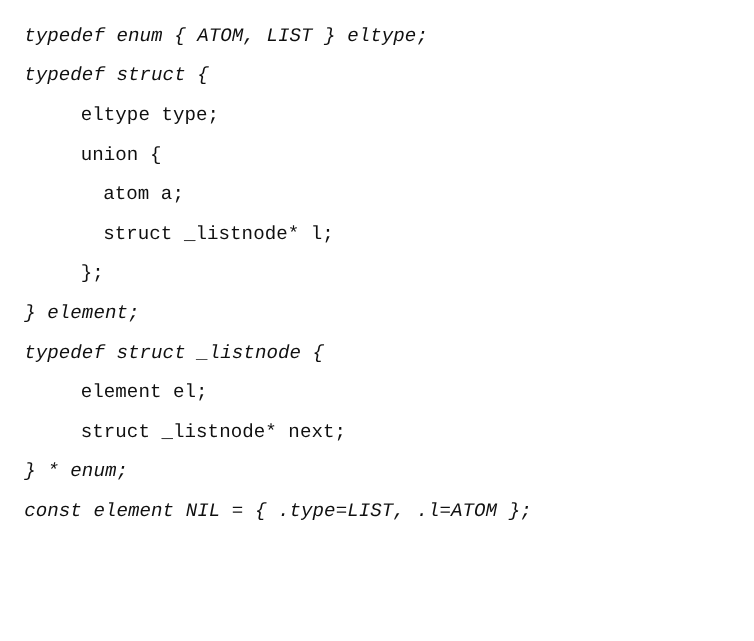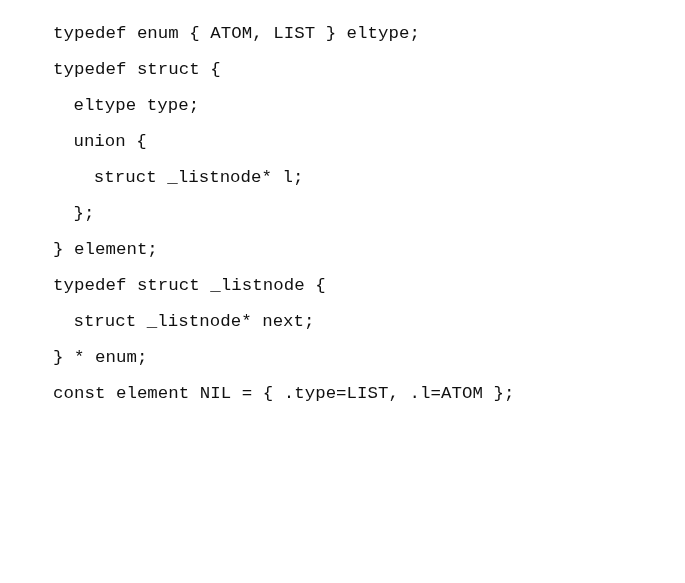--- a/index.html
+++ b/index.html
@@ -32,32 +32,34 @@
     font-size: 17.4px;
     letter-spacing: 0.05px;
     color: #101010;
     padding-left: 53px;
     box-sizing: border-box;
     -webkit-font-smoothing: antialiased;
   }
   .code-line:first-child {
     margin-top: 16px;
   }
-  .indent-0 { padding-left: 53px; }
+  .indent-0 { padding-left: 22px; font-style: italic; }
   .indent-1 { padding-left: 73.4px; }
   .indent-2 { padding-left: 93.8px; }
 </style>
 </head>
 <body>
 
 <div id="code-listing">
     <div class="code-line indent-0">typedef enum { ATOM, LIST } eltype;</div>
     <div class="code-line indent-0">typedef struct {</div>
     <div class="code-line indent-1">eltype type;</div>
     <div class="code-line indent-1">union {</div>
+    <div class="code-line indent-2">atom a;</div>
     <div class="code-line indent-2">struct _listnode* l;</div>
     <div class="code-line indent-1">};</div>
     <div class="code-line indent-0">} element;</div>
     <div class="code-line indent-0">typedef struct _listnode {</div>
+    <div class="code-line indent-1">element el;</div>
     <div class="code-line indent-1">struct _listnode* next;</div>
     <div class="code-line indent-0">} * enum;</div>
     <div class="code-line indent-0">const element NIL = { .type=LIST, .l=ATOM };</div>
   </div>
 
 </body></html>

